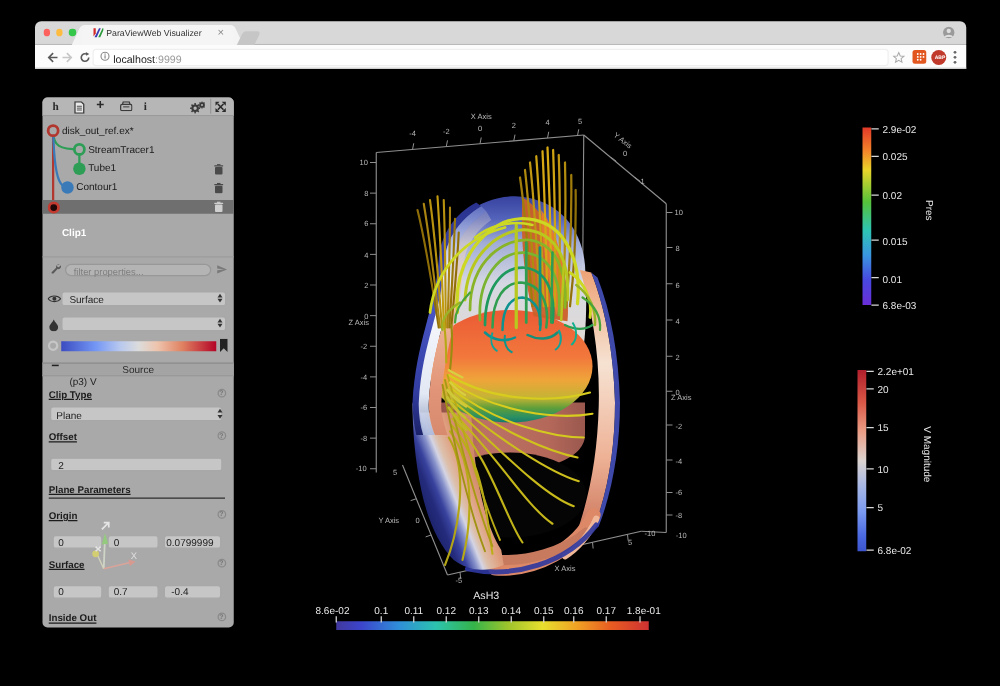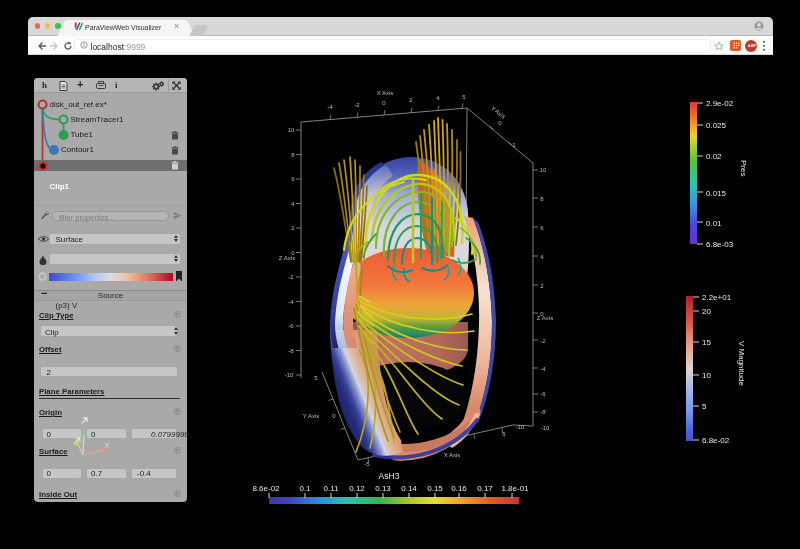--- a/index.html
+++ b/index.html
@@ -241,39 +241,39 @@
       <path d="M1 0 H7 V10.5 L4 7.5 L1 10.5 Z" fill="#222"></path>
     </svg>
 
     <div class="abs" style="left:0; top:211.5px; width:153px; height:11px; background:#a4a4a4; border-top:1px solid #8a8a8a; border-bottom:1px solid #999;"></div>
     <div class="abs" style="left:7px; top:209px; font-size:11px; font-weight:bold; color:#222;">−</div>
     <div class="abs" style="left:0; top:213px; width:153px; text-align:center; font-size:8px; color:#2a2a2a;">Source</div>
 
     <div class="abs sblabel" style="left:5px; top:232.5px;">Clip Type</div>
     <div class="abs help" style="left:139.5px; top:232.5px;">?</div>
     <div class="abs sbinput" style="left:5.5px; top:247px; width:138.5px; height:12px;"></div>
-    <div class="abs" style="left:11px; top:249.5px; font-size:8px; color:#222;">Clip</div>
+    <div class="abs" style="left:11px; top:249.5px; font-size:8px; color:#222;">Plane</div>
     <div class="abs updn" style="left:140px; top:248.5px;"></div>
 
     <div class="abs sblabel" style="left:5px; top:267px;">Offset</div>
     <div class="abs help" style="left:139.5px; top:267px;">?</div>
     <div class="abs sbinput" style="left:5.5px; top:288px; width:138.5px; height:10.5px;"></div>
     <div class="abs" style="left:12.5px; top:289.5px; font-size:8px; color:#222;">2</div>
 
     <div class="abs sblabel" style="left:5px; top:309px;">Plane Parameters</div>
     <div class="abs" style="left:5px; top:319.5px; width:141px; height:1.2px; background:#2e2e2e;"></div>
 
     <div class="abs sblabel" style="left:5px; top:330px;text-align:center;">Origin</div>
     <div class="abs help" style="left:139.5px; top:330px;">?</div>
     <div class="abs sbinput" style="left:7.5px; top:350px; width:40.5px; height:11px;"></div>
     <div class="abs sbinput" style="left:51.5px; top:350px; width:41px; height:11px;"></div>
     <div class="abs sbinput" style="left:97px; top:350px; width:46px; height:11px;"></div>
     <div class="abs" style="left:12.5px; top:351.5px; font-size:8px; color:#222;">0</div>
     <div class="abs" style="left:57px; top:351.5px; font-size:8px; color:#222;">0</div>
-    <div class="abs" style="left:117px; top:351.5px; font-size:8px; color:#222;font-style:italic;">0.0799999</div>
+    <div class="abs" style="left:99px; top:351.5px; font-size:8px; color:#222;">0.0799999</div>
 
     <div class="abs sblabel" style="left:5px; top:369px;">Surface</div>
     <div class="abs help" style="left:139.5px; top:369px;">?</div>
     <div class="abs sbinput" style="left:7.5px; top:389.5px; width:40.5px; height:11px;"></div>
     <div class="abs sbinput" style="left:51.5px; top:389.5px; width:41px; height:11px;"></div>
     <div class="abs sbinput" style="left:97px; top:389.5px; width:46px; height:11px;"></div>
     <div class="abs" style="left:12.5px; top:391px; font-size:8px; color:#222;">0</div>
     <div class="abs" style="left:57px; top:391px; font-size:8px; color:#222;text-align:right;">0.7</div>
     <div class="abs" style="left:103px; top:391px; font-size:8px; color:#222;">-0.4</div>
 

